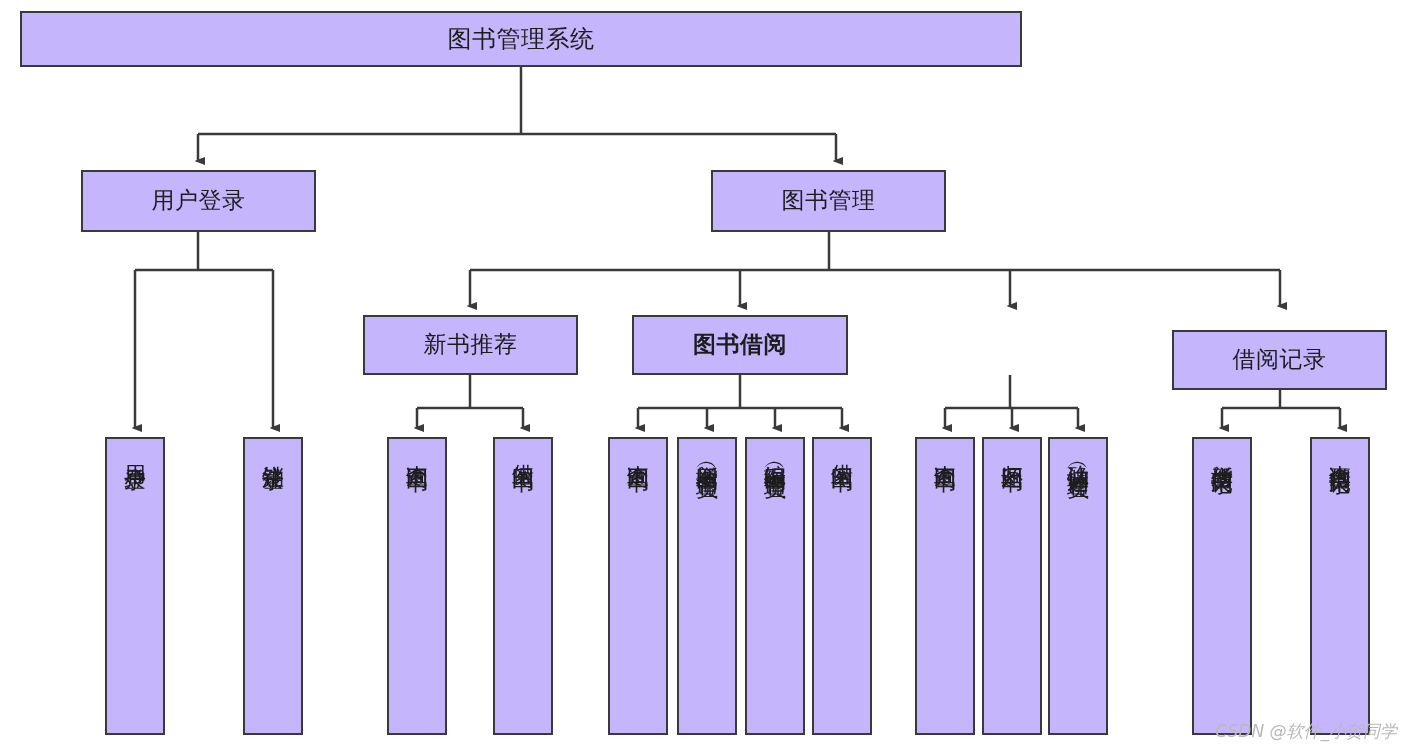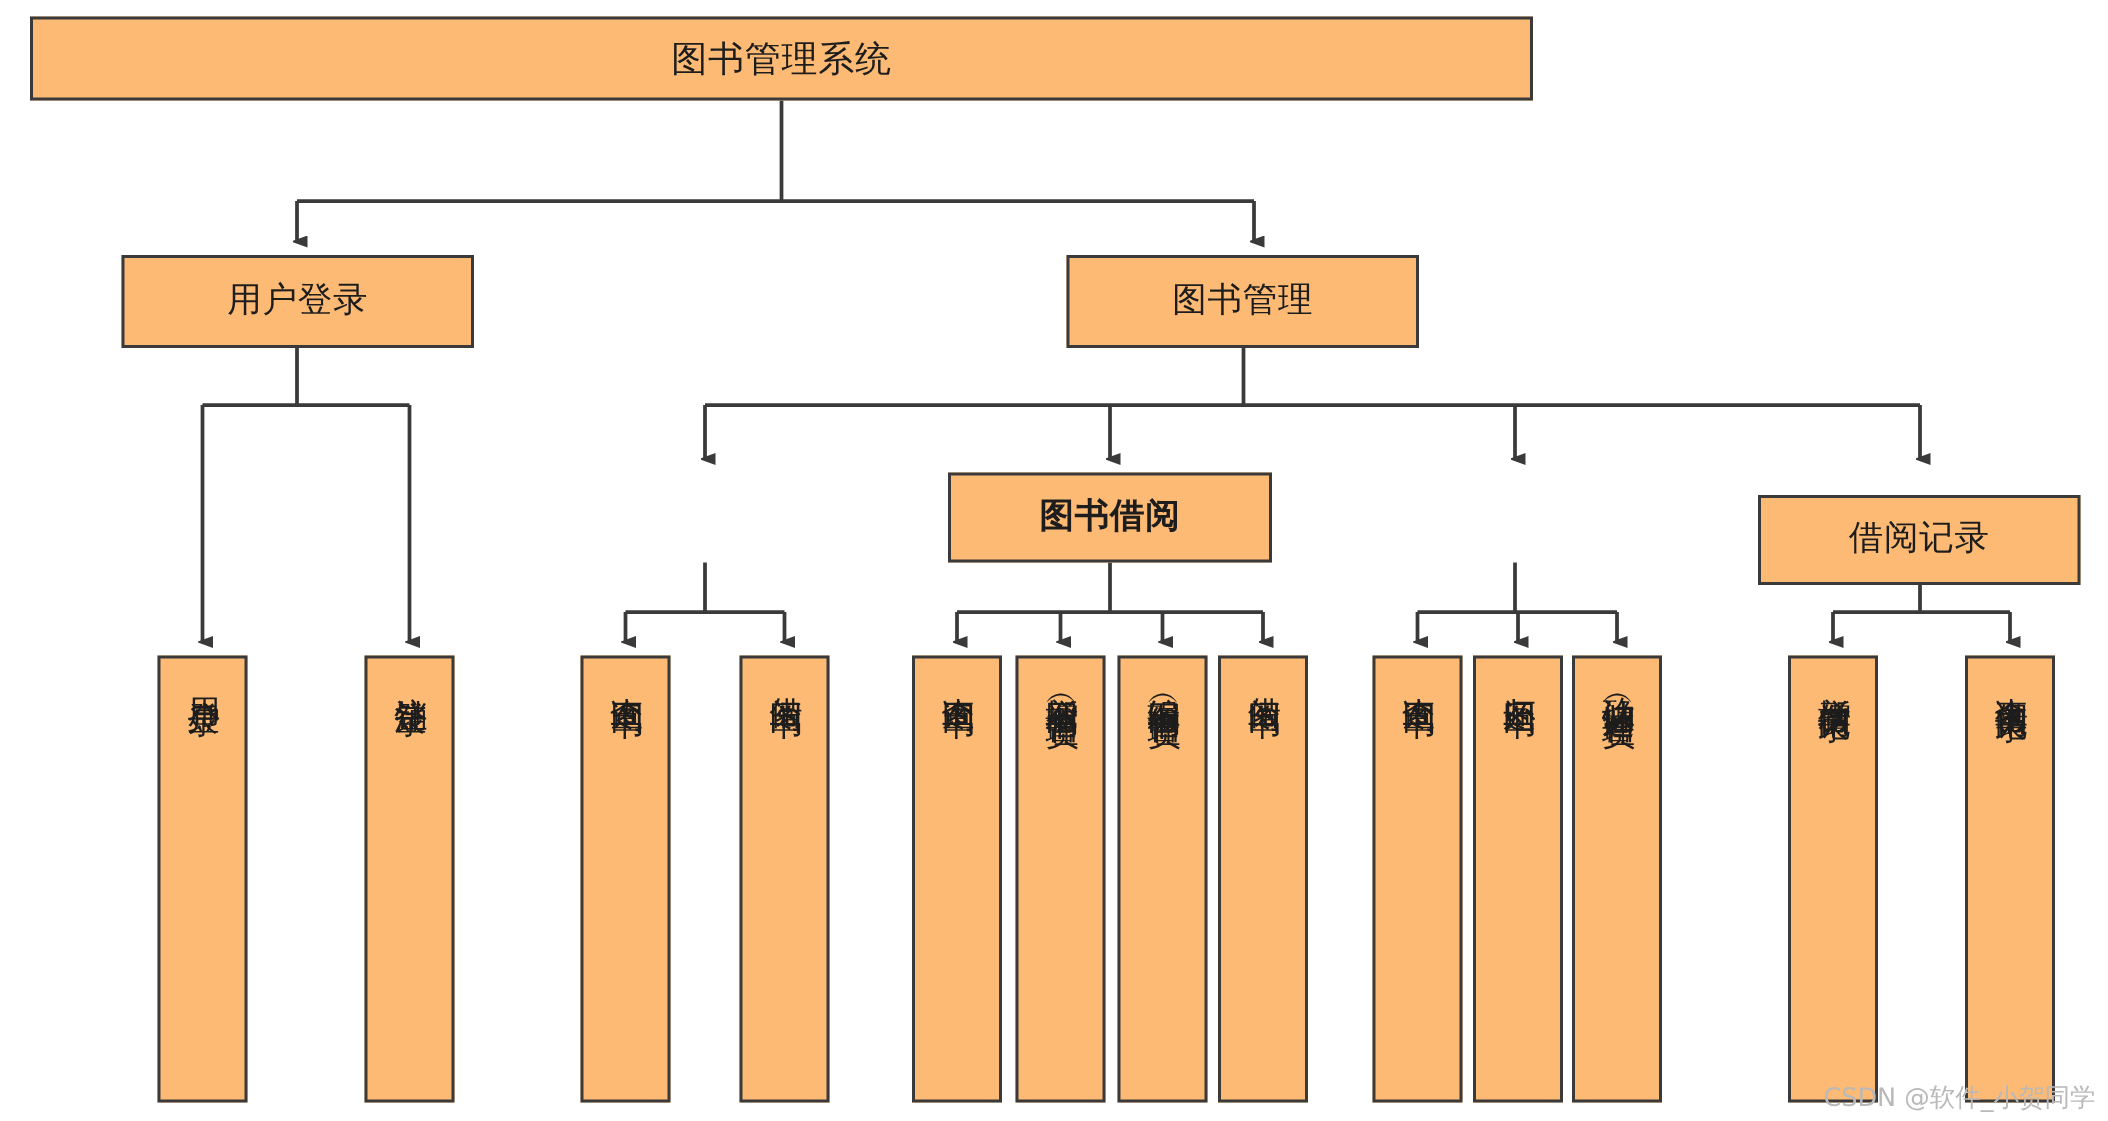--- a/index.html
+++ b/index.html
@@ -22,21 +22,21 @@
     position: absolute;
     left: 0;
     top: 0;
     width: 1405px;
     height: 747px;
     pointer-events: none;
   }
   .node {
     position: absolute;
     box-sizing: border-box;
-    background: #fdba74;
+    background: #c4b5fd;
     border: 2px solid #3a3a3a;
     display: flex;
     align-items: center;
     justify-content: center;
     color: #1d1d1d;
   }
   .node .lbl {
     display: block;
     text-align: center;
     line-height: 1.12;
@@ -64,20 +64,21 @@
     line-height: 1;
   }
   .watermark {
     position: absolute;
     right: 8px;
     bottom: 4px;
     font-size: 17px;
     color: #b9b9b9;
     white-space: nowrap;
     user-select: none;
+    font-style: italic;
   }
 </style>
 </head>
 <body>
 
 <div id="canvas">
 
   <svg class="edges" viewBox="0 0 1405 747">
     <defs>
       <marker id="arrow" markerWidth="10" markerHeight="10" refX="4" refY="7" orient="auto" markerUnits="userSpaceOnUse">
@@ -133,20 +134,23 @@
   </div>
 
   <div class="node horiz" style="left:81px; top:170px; width:235px; height:62px;">
     <span class="lbl">用户登录</span>
   </div>
 
   <div class="node horiz" style="left:711px; top:170px; width:235px; height:62px;">
     <span class="lbl">图书管理</span>
   </div>
 
+  <div class="node horiz" style="left:363px; top:315px; width:215px; height:60px;">
+    <span class="lbl">新书推荐</span>
+  </div>
 
   <div class="node horiz" style="left:632px; top:315px; width:216px; height:60px;font-weight:bold;">
     <span class="lbl">图书借阅</span>
   </div>
 
 
   <div class="node horiz" style="left:1172px; top:330px; width:215px; height:60px;">
     <span class="lbl">借阅记录</span>
   </div>
 

